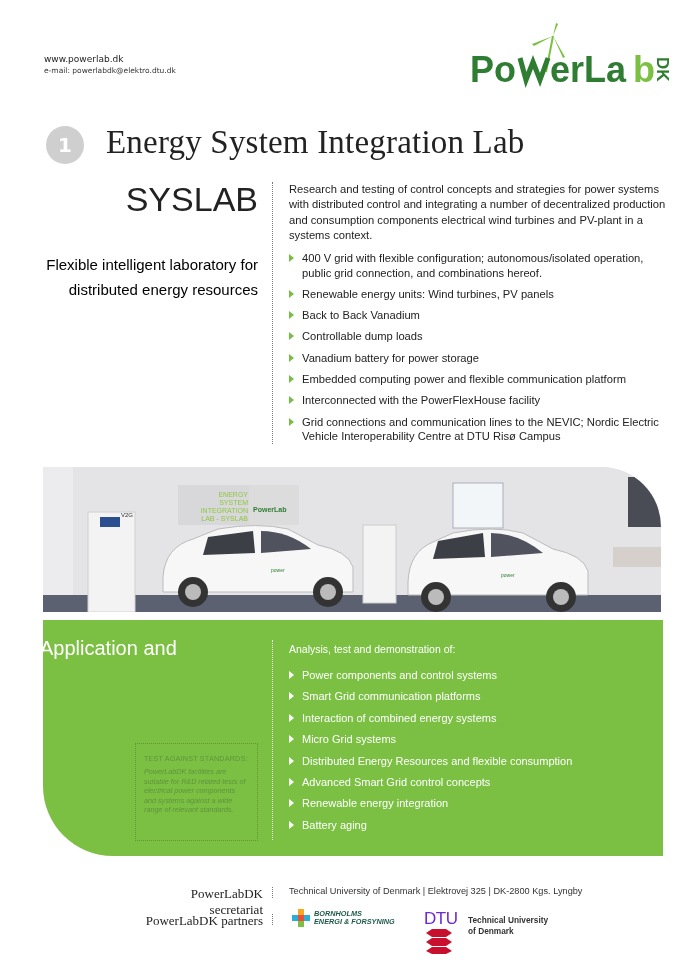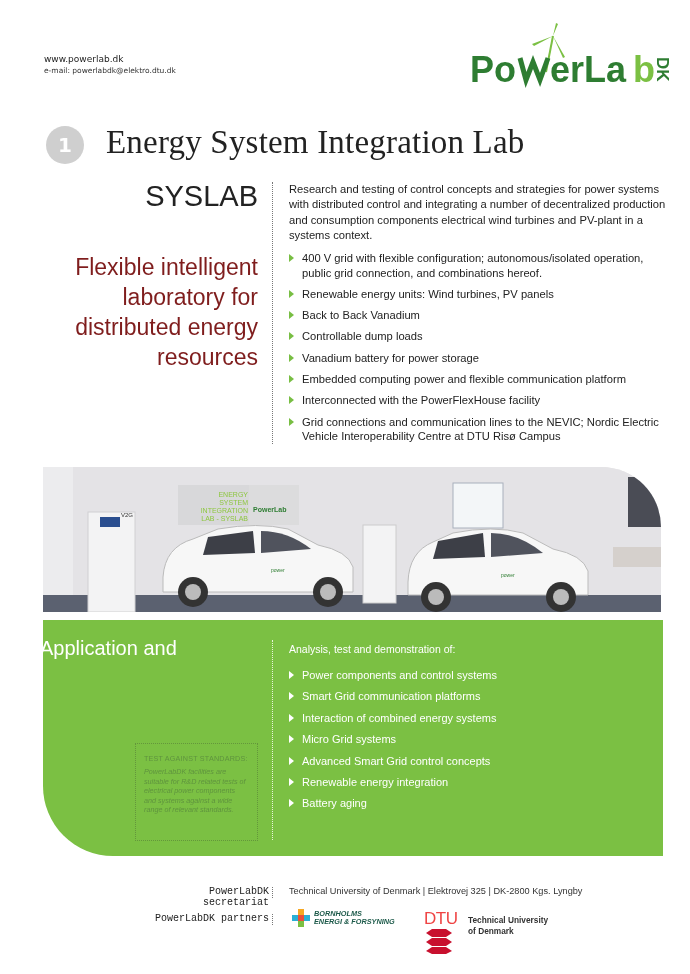--- a/index.html
+++ b/index.html
@@ -12,22 +12,22 @@
 
   .logo { position: absolute; left: 470px; top: 22px; width: 205px; height: 70px; }
   .logo svg { width: 100%; height: 100%; }
 
   .num-circle { position: absolute; left: 46px; top: 126px; width: 38px; height: 38px; border-radius: 50%;
     background: #cfcfcf; color: #fff; font-weight: bold; font-size: 20px; text-align: center; line-height: 38px; }
   .main-title { position: absolute; left: 106px; top: 124px; font-family: Liberation Serif, serif;
     font-size: 33px; color: #222; letter-spacing: 0.2px; white-space: nowrap; }
 
   .left-col { position: absolute; left: 40px; width: 218px; text-align: right; }
-  .syslab { top: 180px; font-family: "Liberation Sans", sans-serif; font-size: 29px; color: #222; }
-  .tagline { top: 252px; font-family: "Liberation Sans", sans-serif; font-size: 23px; line-height: 30px; color: #7f1d1d; }
+  .syslab { top: 180px; font-family: "Liberation Sans", sans-serif; font-size: 34px; color: #222; }
+  .tagline { top: 252px; font-family: "Liberation Sans", sans-serif; font-size: 15px; line-height: 25px; color: #000000; }
 
   .vdivider { position: absolute; left: 272px; border-left: 1px dotted #777; }
   .vdivider.top { top: 182px; height: 262px; }
   .vdivider.green { top: 640px; height: 200px; border-left: 1px dotted #e8f5da; }
 
   .intro { position: absolute; left: 289px; top: 182px; width: 380px; font-family: "Liberation Sans", sans-serif;
     font-size: 11.2px; line-height: 15.3px; color: #222; }
 
   ul.bullets { list-style: none; position: absolute; left: 289px; width: 385px; font-family: "Liberation Sans", sans-serif; }
   ul.bullets li { position: relative; padding-left: 13px; font-size: 11.2px; line-height: 14.5px; }
@@ -48,31 +48,31 @@
     font-size: 10.5px; color: #fff; }
   ul.apps { top: 668px; }
   ul.apps li { color: #fff; margin-bottom: 6.9px; font-size: 11px; }
   ul.apps li .bullet { border-left-color: #ffffff; }
 
   .standards { position: absolute; left: 135px; top: 743px; width: 123px; height: 98px; border: 1px dotted #5f8f3a;
     padding: 10px 8px; color: #4e8a2a; font-family: "Liberation Sans", sans-serif; opacity: 0.85; }
   .standards .s-title { font-size: 7.2px; letter-spacing: 0.2px; margin-bottom: 4px; color: #5a8c3d; }
   .standards .s-body { font-size: 7.2px; line-height: 9.5px; color: #5a8c3d; font-style: italic; }
 
-  .footer-label { position: absolute; left: 142px; width: 127px; text-align: right; font-family: Liberation Mono, monospace;
-    font-size: 10px; color: #222; }
+  .footer-label { position: absolute; left: 136px; width: 127px; text-align: right; font-family: Liberation Serif, serif;
+    font-size: 13px; color: #222; }
   .footer-sep { position: absolute; left: 272px; width: 0; height: 11px; border-left: 1px dotted #777; }
   .footer-address { position: absolute; left: 289px; top: 886px; font-family: "Liberation Sans", sans-serif; font-size: 9.2px; color: #333; }
 
   .partner-bornholm { position: absolute; left: 292px; top: 909px; display: flex; align-items: center; }
   .partner-bornholm .bx-text { font-family: "Liberation Sans", sans-serif; font-weight: bold; font-style: italic;
     font-size: 7.3px; line-height: 7.6px; color: #1d5a4a; margin-left: 4px; }
   .partner-dtu { position: absolute; left: 424px; top: 910px; display: flex; }
   .dtu-mark { width: 34px; }
-  .dtu-letters { font-family: "Liberation Sans", sans-serif; font-size: 17px; color: #ef4444; letter-spacing: -0.5px; line-height: 18px; }
+  .dtu-letters { font-family: "Liberation Sans", sans-serif; font-size: 17px; color: #6d28d9; letter-spacing: -0.5px; line-height: 18px; }
   .dtu-text { font-family: "Liberation Sans", sans-serif; font-weight: bold; font-size: 8.3px; line-height: 11px; color: #333; margin-left: 10px; margin-top: 5px; }
 </style>
 </head>
 <body>
 
 <div class="contact">
   <div class="web">www.powerlab.dk</div>
   <div class="mail">e-mail: powerlabdk@elektro.dtu.dk</div>
 </div>
 
@@ -160,20 +160,21 @@
 <div class="app-title">
   <div>Application and</div>
 </div>
 <div class="vdivider green"></div>
 <div class="app-intro">Analysis, test and demonstration of:</div>
 <ul class="bullets apps">
   <li><span class="bullet"></span><span>Power components and control systems</span></li>
   <li><span class="bullet"></span><span>Smart Grid communication platforms</span></li>
   <li><span class="bullet"></span><span>Interaction of combined energy systems</span></li>
   <li><span class="bullet"></span><span>Micro Grid systems</span></li>
+  <li><span class="bullet"></span><span>Distributed Energy Resources and flexible consumption</span></li>
   <li><span class="bullet"></span><span>Advanced Smart Grid control concepts</span></li>
   <li><span class="bullet"></span><span>Renewable energy integration</span></li>
   <li><span class="bullet"></span><span>Battery aging</span></li>
 </ul>
 
 <div class="standards">
   <div class="s-title">TEST AGAINST STANDARDS:</div>
   <div class="s-body">PowerLabDK facilities are suitable for R&amp;D related tests of electrical power components and systems against a wide range of relevant standards.</div>
 </div>
 

